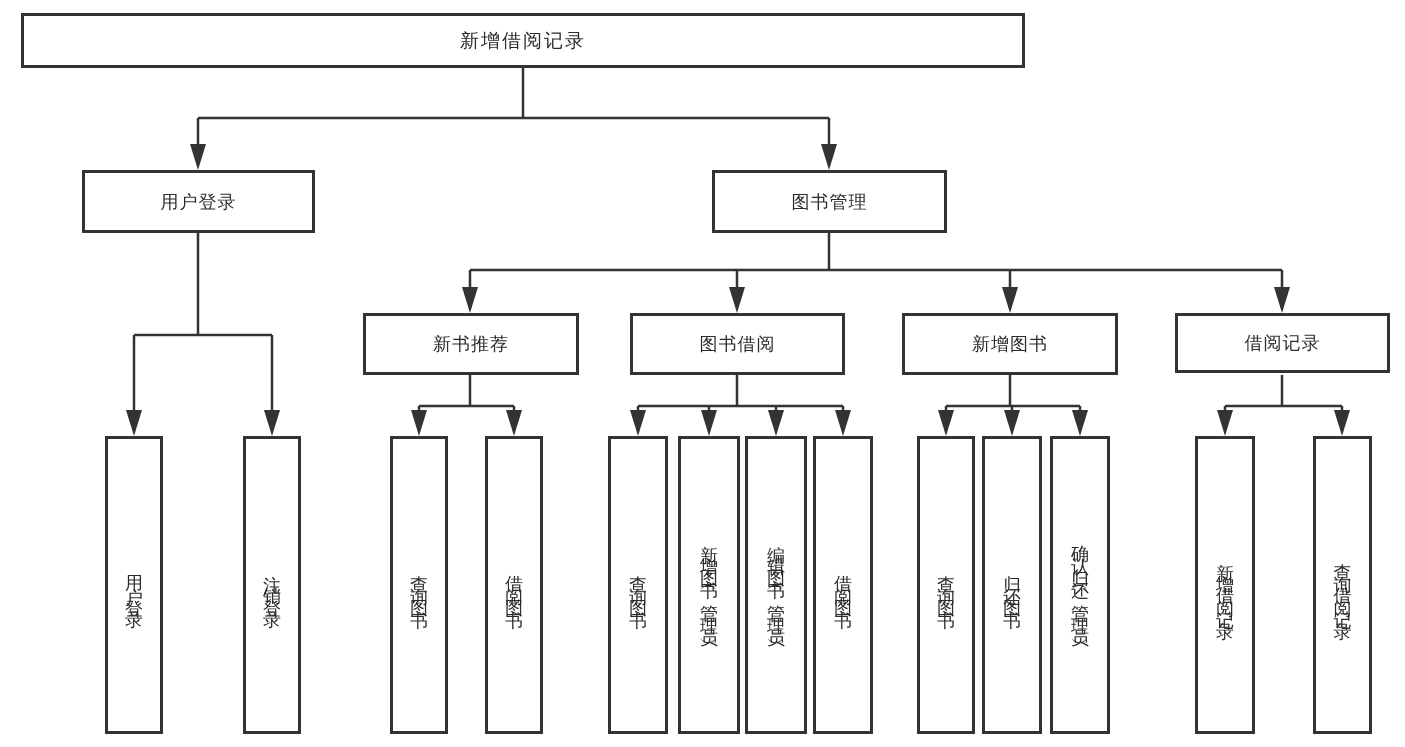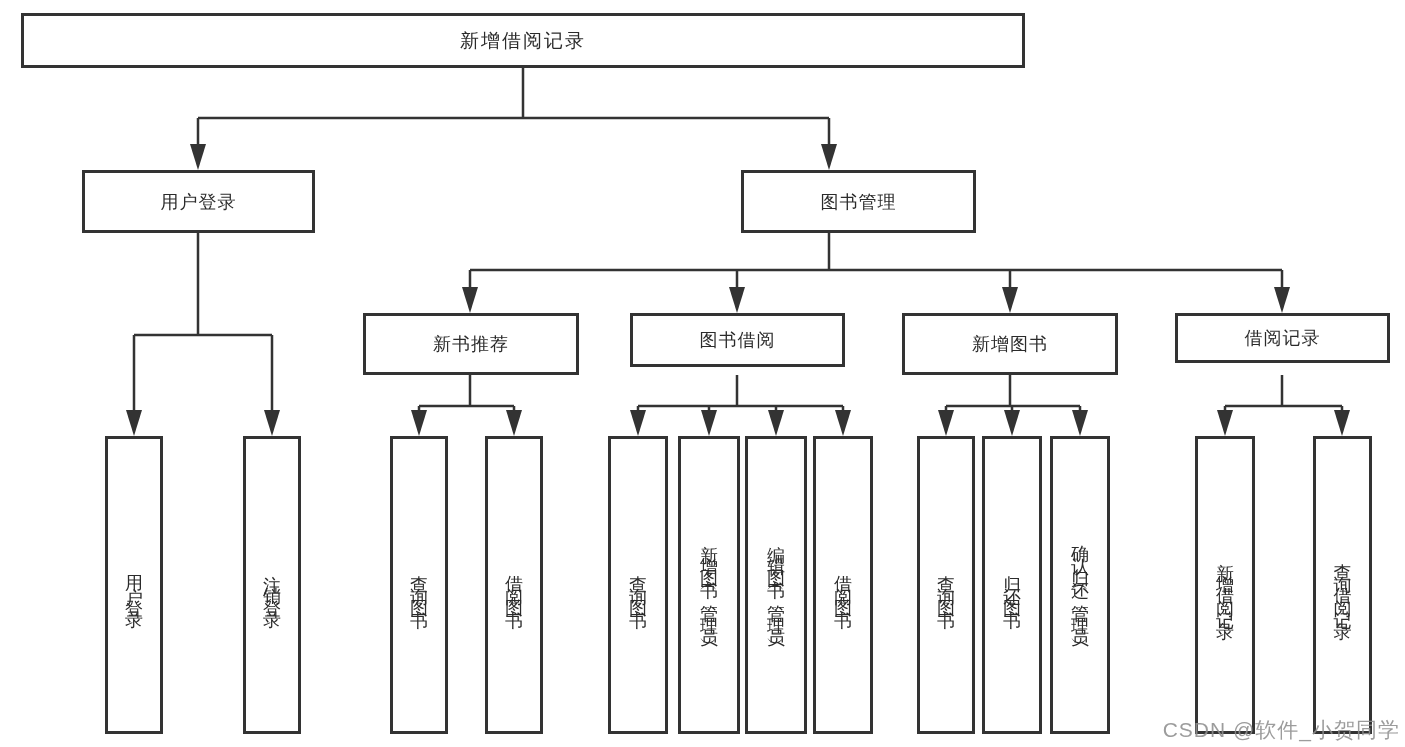--- a/index.html
+++ b/index.html
@@ -96,34 +96,34 @@
     </g>
   </svg>
 
   <div class="node hbox root" style="left:21px;top:13px;width:1004px;height:55px;">
     <span>新增借阅记录</span>
   </div>
 
   <div class="node hbox" style="left:82px;top:170px;width:233px;height:63px;">
     <span>用户登录</span>
   </div>
-  <div class="node hbox" style="left:712px;top:170px;width:235px;height:63px;margin-left:29px;">
+  <div class="node hbox" style="left:712px;top:170px;width:235px;height:63px;">
     <span>图书管理</span>
   </div>
 
   <div class="node hbox" style="left:363px;top:313px;width:216px;height:62px;text-align:center;">
     <span>新书推荐</span>
   </div>
-  <div class="node hbox" style="left:630px;top:313px;width:215px;height:54px;">
+  <div class="node hbox" style="left:630px;top:313px;width:215px;height:62px;">
     <span>图书借阅</span>
   </div>
   <div class="node hbox" style="left:902px;top:313px;width:216px;height:62px;">
     <span>新增图书</span>
   </div>
-  <div class="node hbox" style="left:1175px;top:313px;width:215px;height:50px;">
+  <div class="node hbox" style="left:1175px;top:313px;width:215px;height:60px;">
     <span>借阅记录</span>
   </div>
 
   <div class="node vbox" style="left:105px;top:436px;width:58px;height:298px;">
     <span class="vtext">用户登录</span>
   </div>
   <div class="node vbox" style="left:243px;top:436px;width:58px;height:298px;">
     <span class="vtext">注销登录</span>
   </div>
 
@@ -157,15 +157,14 @@
     <span class="vtext">确认归还（管理员）</span>
   </div>
 
   <div class="node vbox" style="left:1195px;top:436px;width:60px;height:298px;">
     <span class="vtext">新增借阅记录</span>
   </div>
   <div class="node vbox" style="left:1313px;top:436px;width:59px;height:298px;">
     <span class="vtext">查询借阅记录</span>
   </div>
 
-  <div class="watermark">CSDN @软件_小贺同学</div>
 
 </div>
 
 </body></html>

